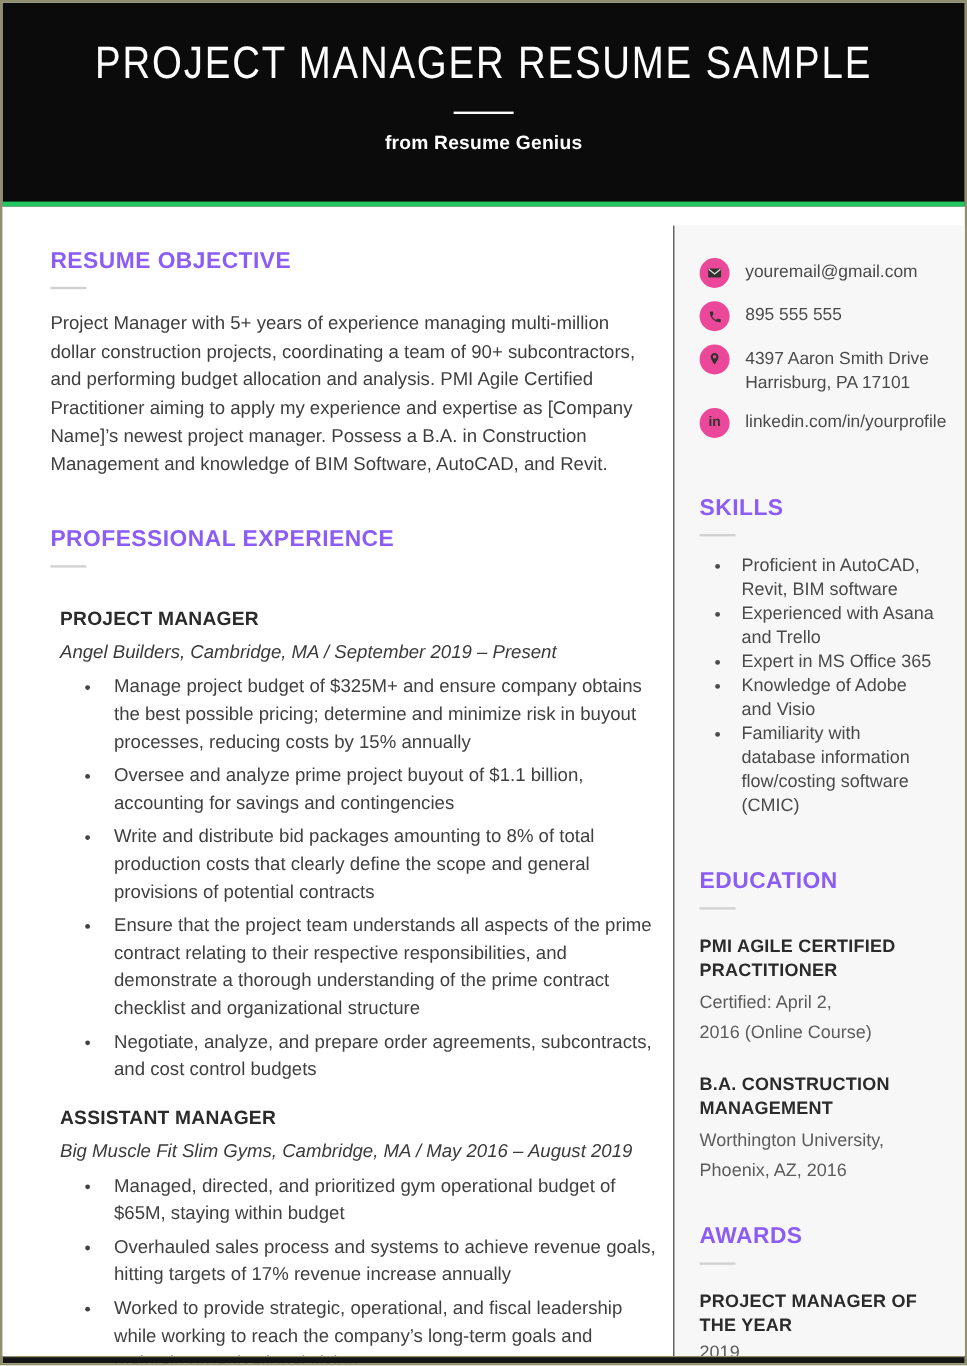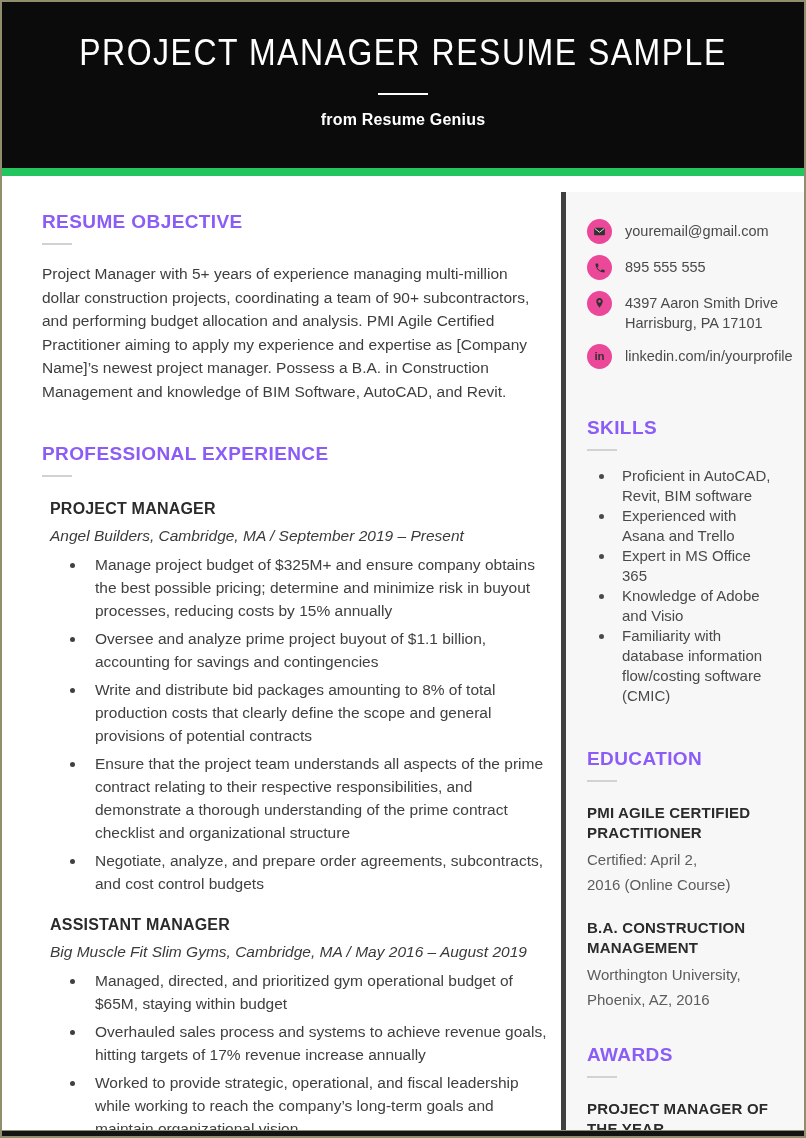--- a/index.html
+++ b/index.html
@@ -7,21 +7,21 @@
 
   .page {
     width:806px; height:1138px; box-sizing:border-box;
     border:2px solid #8f8f6d; background:#ffffff;
     display:flex; flex-direction:column; overflow:hidden;
   }
 
   
   .header {
     flex:0 0 auto; height:166px; background:#0b0b0b;
-    border-bottom:8px solid #22c55e;
+    border-bottom:4px solid #22c55e;
     display:flex; flex-direction:column; align-items:center; justify-content:center;
   }
   .header-title {
     color:#ffffff; font-size:32px; font-weight:400; letter-spacing:1.5px;
     display:inline-block; transform:scaleY(1.18); white-space:nowrap;
     margin-top:-8px;
   }
   .header-rule { width:50px; height:2px; background:#fdfdfd; margin:22px 0 16px; }
   .header-subtitle { color:#ffffff; font-size:16px; font-weight:700; letter-spacing:0.2px; }
 
@@ -36,34 +36,34 @@
   }
   .heading-rule { width:30px; height:2px; background:#d2d2d2; margin-top:9px; }
 
   .objective-text {
     margin-top:17px; max-width:514px;
     font-size:15.5px; line-height:23.5px; color:#3e3e3e;
   }
 
   .experience-section { margin-top:39px; }
   .job { margin-left:8px; }
-  .job-first { margin-top:21px; }
+  .job-first { margin-top:33px; }
   .job-second { margin-top:19px; }
   .job-title { font-size:16px; font-weight:700; color:#2b2b2b; letter-spacing:0.2px; line-height:22px; }
   .job-meta { font-style:italic; font-size:15.5px; color:#3a3a3a; margin-top:5px; line-height:21px; }
   .job-bullets { margin:7px 0 0 0; padding-left:36px; }
   .job-bullets li {
     font-size:15.5px; line-height:23px; color:#404040;
     margin-bottom:5px; padding-left:9px;
   }
 
   
   .sidebar {
     flex:0 0 auto; width:243px; box-sizing:border-box;
-    background:#f7f7f8; border-left:5px solid #404040;
+    background:#f7f7f8; border-left:1px solid #404040;
     margin-top:16px; padding:27px 24px 0 21px;
   }
   .contact-row { display:flex; align-items:flex-start; margin-bottom:11px; }
   .icon-circle {
     flex:0 0 auto; width:25px; height:25px; border-radius:50%;
     background:#ec4899; color:#323232;
     display:flex; align-items:center; justify-content:center;
     margin-right:13px;
   }
   .linkedin-glyph { font-size:11.5px; font-weight:700; line-height:1; }

